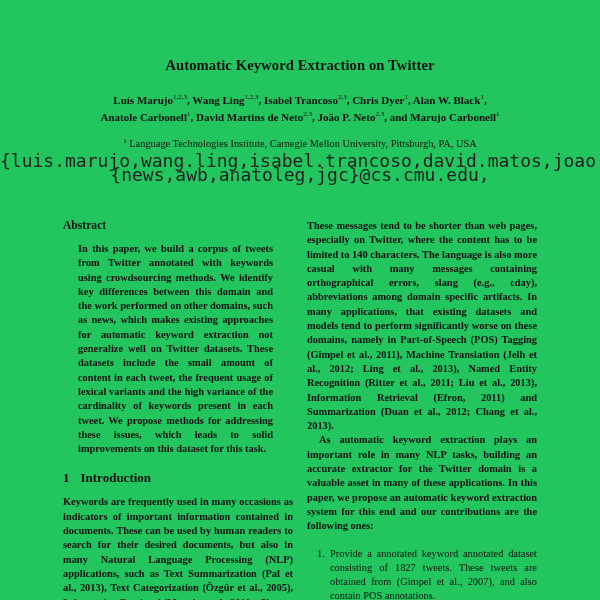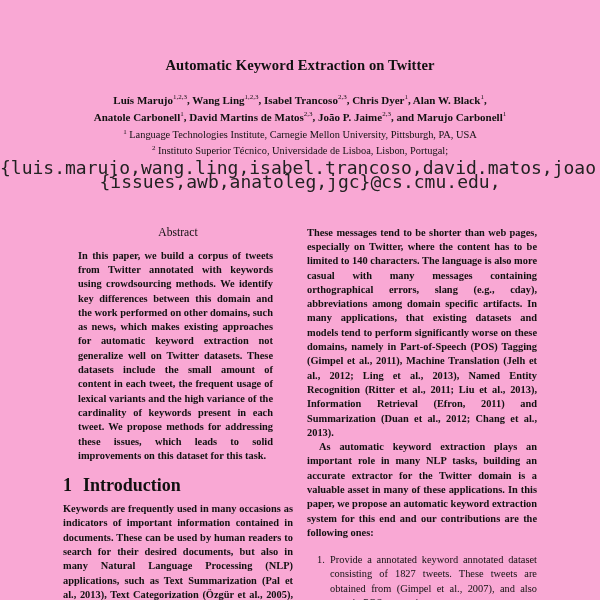--- a/index.html
+++ b/index.html
@@ -1,59 +1,59 @@
 <!DOCTYPE html>
 <html><head>
 <meta charset="utf-8">
 <style>
   html, body { margin: 0; padding: 0; background: #e8e8e8; }
   .page {
     width: 600px; height: 600px;
-    background: #f9a8d4;
+    background: #22c55e;
     overflow: hidden;
     font-family: "Liberation Serif", "DejaVu Serif", serif;
     color: #111111;
     margin: 0 auto;
     position: relative;
   }
   .header { text-align: center; padding-top: 56px; }
   .title {
     font-size: 14.6px; font-weight: bold; margin: 0; line-height: 18px;
     letter-spacing: 0.1px;
   }
   .authors {
     margin-top: 16px; font-size: 11px; font-weight: bold; line-height: 14px;
   }
   .authors sup { font-size: 7px; font-weight: normal; }
-  .affils { margin-top: 3px; font-size: 10.4px; line-height: 13.2px; text-align: center; }
+  .affils { margin-top: 12px; font-size: 10.4px; line-height: 13.2px; text-align: center; }
   .affils sup { font-size: 7px; }
   .emails {
     margin-top: 3px;
     font-family: "DejaVu Sans Mono", "Liberation Mono", monospace;
     font-size: 18px; line-height: 14.5px; color: #222;
     white-space: nowrap;
   }
   .columns {
     display: flex; gap: 14px;
     padding: 0 63px;
     margin-top: 36px;
   }
   .col {
     width: 230px; flex: 0 0 230px;
     font-size: 10.4px; line-height: 14.3px;
     text-align: justify;
   }
   .col p { margin: 0; font-weight: bold; }
   .abstract-head {
-    text-align: center; font-size: 11.6px; font-weight: normal;
+    font-size: 11.6px; font-weight: bold;
     margin: 0 0 9px 0; line-height: 14px;
   }
   .abstract-body { padding: 0 20px 0 15px; }
   .section-head {
-    font-size: 18px; font-weight: bold; text-align: left;
+    font-size: 13px; font-weight: bold; text-align: left;
     margin: 15px 0 10px 0; line-height: 14px;
   }
   .section-head .sec-num { margin-right: 11px; }
   .para-indent { text-indent: 12px; }
   .list-item { display: flex; margin-top: 13px; padding-left: 10px; }
   .list-marker { flex: 0 0 13px; text-align: left; }
   .list-text { flex: 1; text-align: justify; }
 </style>
 </head>
 <body>
@@ -61,32 +61,31 @@
 <div class="page">
 
   <div class="header">
     <h1 class="title">Automatic Keyword Extraction on Twitter</h1>
 
     <div class="authors">
       <div>
         <span>Luís Marujo</span><sup>1,2,3</sup><span>, </span><span>Wang Ling</span><sup>1,2,3</sup><span>, </span><span>Isabel Trancoso</span><sup>2,3</sup><span>, </span><span>Chris Dyer</span><sup>1</sup><span>, </span><span>Alan W. Black</span><sup>1</sup><span>,</span>
       </div>
       <div>
-        <span>Anatole Carbonell</span><sup>1</sup><span>, </span><span>David Martins de Matos</span><sup>2,3</sup><span>, </span><span>João P. Jaime</span><sup>2,3</sup><span>, </span><span>and Marujo Carbonell</span><sup>1</sup>
+        <span>Anatole Carbonell</span><sup>1</sup><span>, </span><span>David Martins de Neto</span><sup>2,3</sup><span>, </span><span>João P. Neto</span><sup>2,3</sup><span>, </span><span>and Marujo Carbonell</span><sup>1</sup>
       </div>
     </div>
 
     <div class="affils">
       <div><sup>1</sup><span> Language Technologies Institute, Carnegie Mellon University, Pittsburgh, PA, USA</span></div>
-      <div><sup>2</sup><span> Instituto Superior Técnico, Universidade de Lisboa, Lisbon, Portugal;</span></div>
     </div>
 
     <div class="emails">
       <div>{luis.marujo,wang.ling,isabel.trancoso,david.matos,joao.neto}@inesc-id.pt</div>
-      <div>{issues,awb,anatoleg,jgc}@cs.cmu.edu,</div>
+      <div>{news,awb,anatoleg,jgc}@cs.cmu.edu,</div>
     </div>
   </div>
 
   <div class="columns">
 
     <div class="col">
       <div class="abstract-head">Abstract</div>
       <p class="abstract-body">In this paper, we build a corpus of tweets from Twitter annotated with keywords using crowdsourcing methods. We identify key differences between this domain and the work performed on other domains, such as news, which makes existing approaches for automatic keyword extraction not generalize well on Twitter datasets. These datasets include the small amount of content in each tweet, the frequent usage of lexical variants and the high variance of the cardinality of keywords present in each tweet. We propose methods for addressing these issues, which leads to solid improvements on this dataset for this task.</p>
       <div class="section-head">
         <span class="sec-num">1</span><span>Introduction</span>

